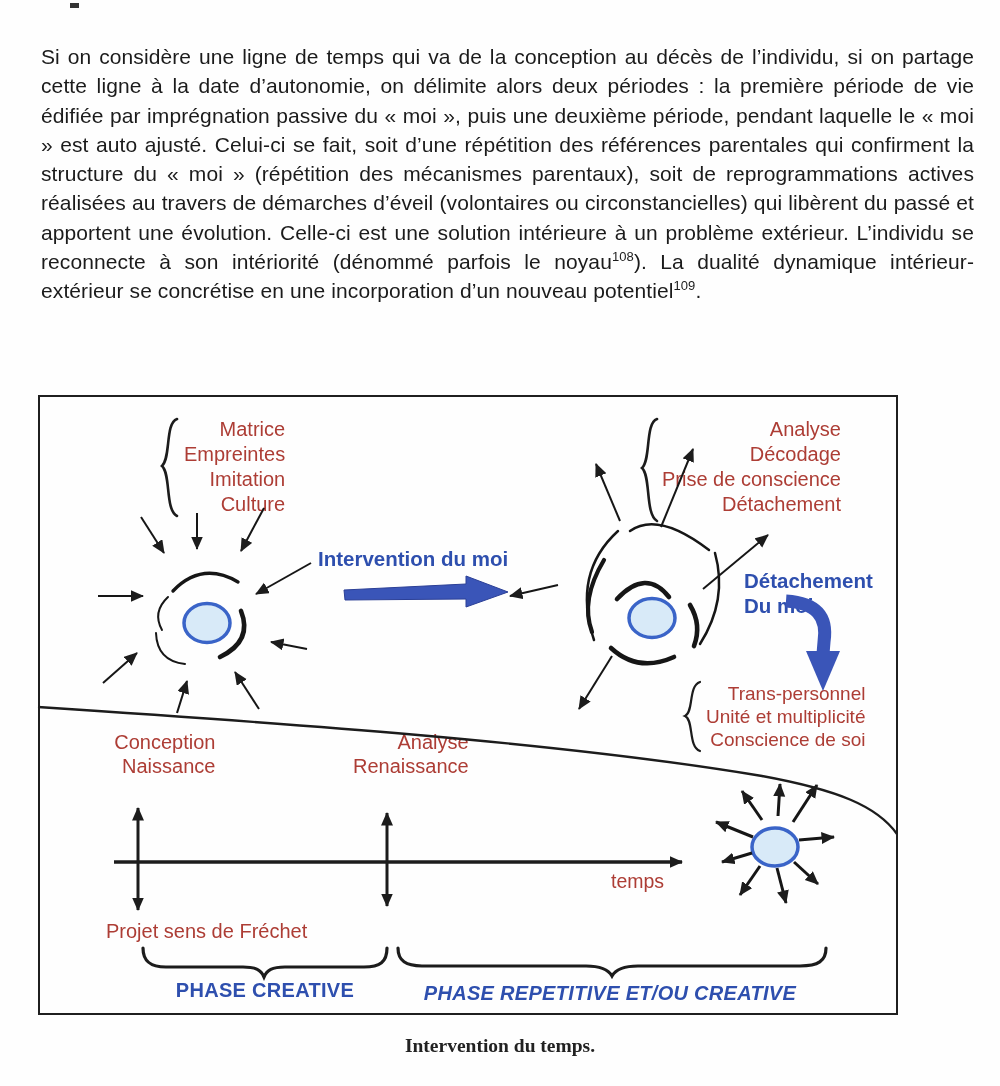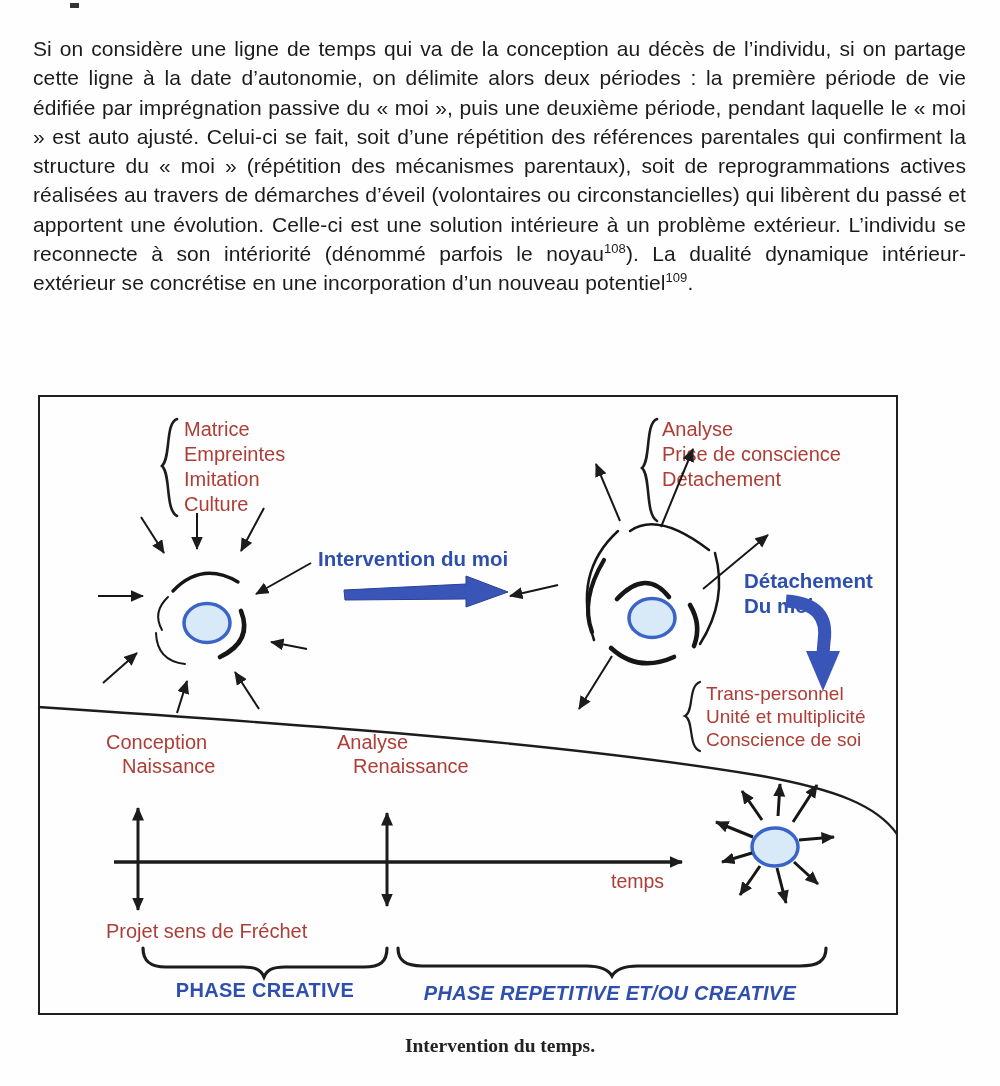--- a/index.html
+++ b/index.html
@@ -10,31 +10,31 @@
     --circle-stroke:#3a64c8;
     --circle-fill:#d8eaf8;
   }
   html,body{margin:0;padding:0;background:#ffffff;}
   .page{
     position:relative;width:1000px;height:1086px;background:#fefefe;
     font-family:"Liberation Sans",sans-serif;overflow:hidden;
   }
   .speck{position:absolute;left:70px;top:3px;width:9px;height:5px;background:#333;}
   .para{
-    position:absolute;left:33px;top:34px;width:933px;margin:0;
+    position:absolute;left:33px;top:34px;width:933px;margin:8px;
     font-size:21px;line-height:29.3px;color:#1b1b1b;text-align:justify;
     letter-spacing:.1px;
   }
   .para sup{font-size:13px;line-height:0;}
   .figure-frame{
     position:absolute;left:38px;top:395px;width:860px;height:620px;
     border:2px solid #1f1f1f;box-sizing:border-box;background:transparent;
   }
   .lbl{position:absolute;white-space:nowrap;}
-  .red{color:var(--red);}
+  .red{color:var(--red);text-align:right;}
   .blue{color:var(--blue);font-weight:bold;}
   .factors{font-size:20px;line-height:25px;}
   .trans{font-size:19px;line-height:23px;}
   .two-line{font-size:20px;line-height:24px;}
   .two-line .indent{margin-left:16px;}
   .phase{font-weight:bold;font-size:20px;text-align:center;letter-spacing:.3px;}
   .caption{
     position:absolute;left:0;top:1035px;width:1000px;text-align:center;
     font-family:"Liberation Serif",serif;font-weight:bold;font-size:19.5px;color:#222;
   }
@@ -53,20 +53,21 @@
 
   <div class="lbl factors red" style="left:184px;top:417px;">
     <div>Matrice</div>
     <div>Empreintes</div>
     <div>Imitation</div>
     <div>Culture</div>
   </div>
 
   <div class="lbl factors red" style="left:662px;top:417px;">
     <div>Analyse</div>
+    <div>Décodage</div>
     <div>Prise de conscience</div>
     <div>Détachement</div>
   </div>
 
   <div class="lbl blue" style="left:318px;top:547px;font-size:20.5px;">Intervention du moi</div>
 
   <div class="lbl blue" style="left:744px;top:568px;font-size:20.5px;line-height:25px;">
     <div>Détachement</div>
     <div>Du moi</div>
   </div>

